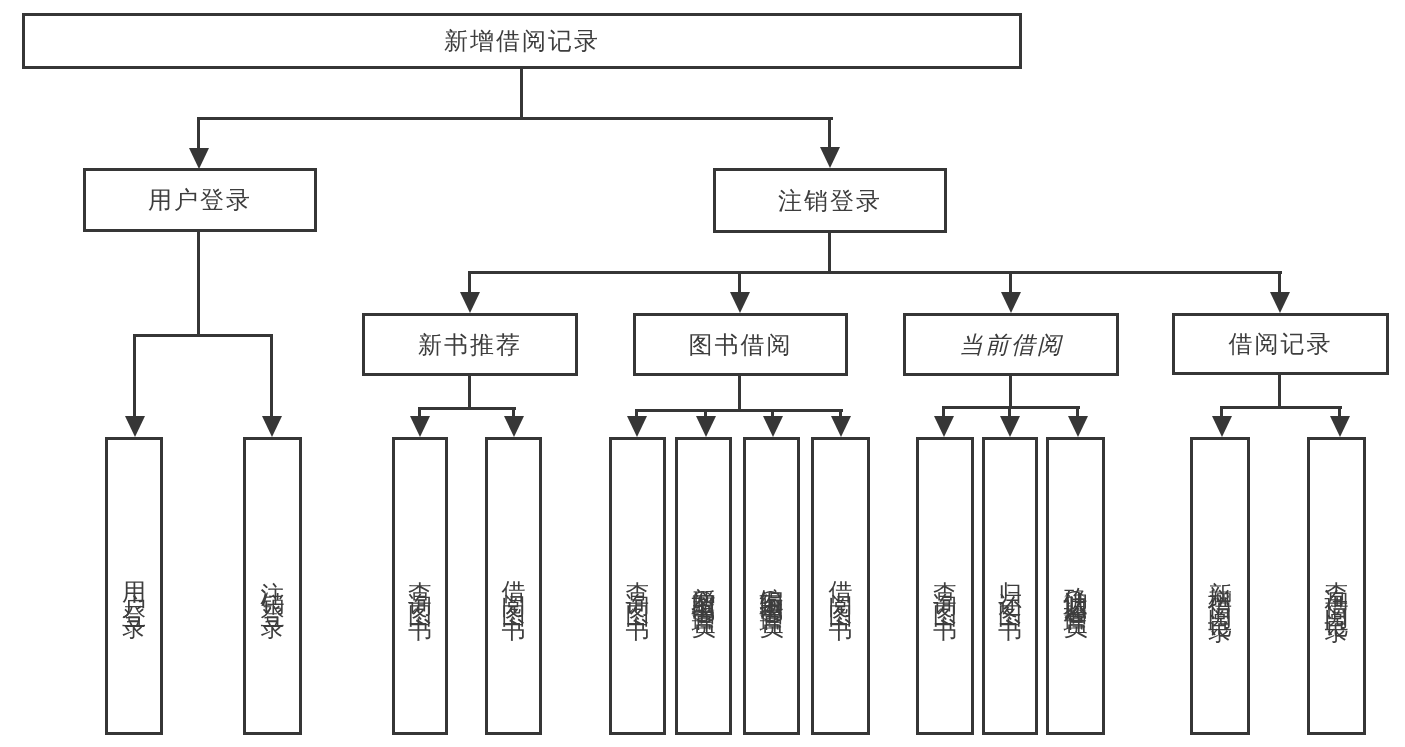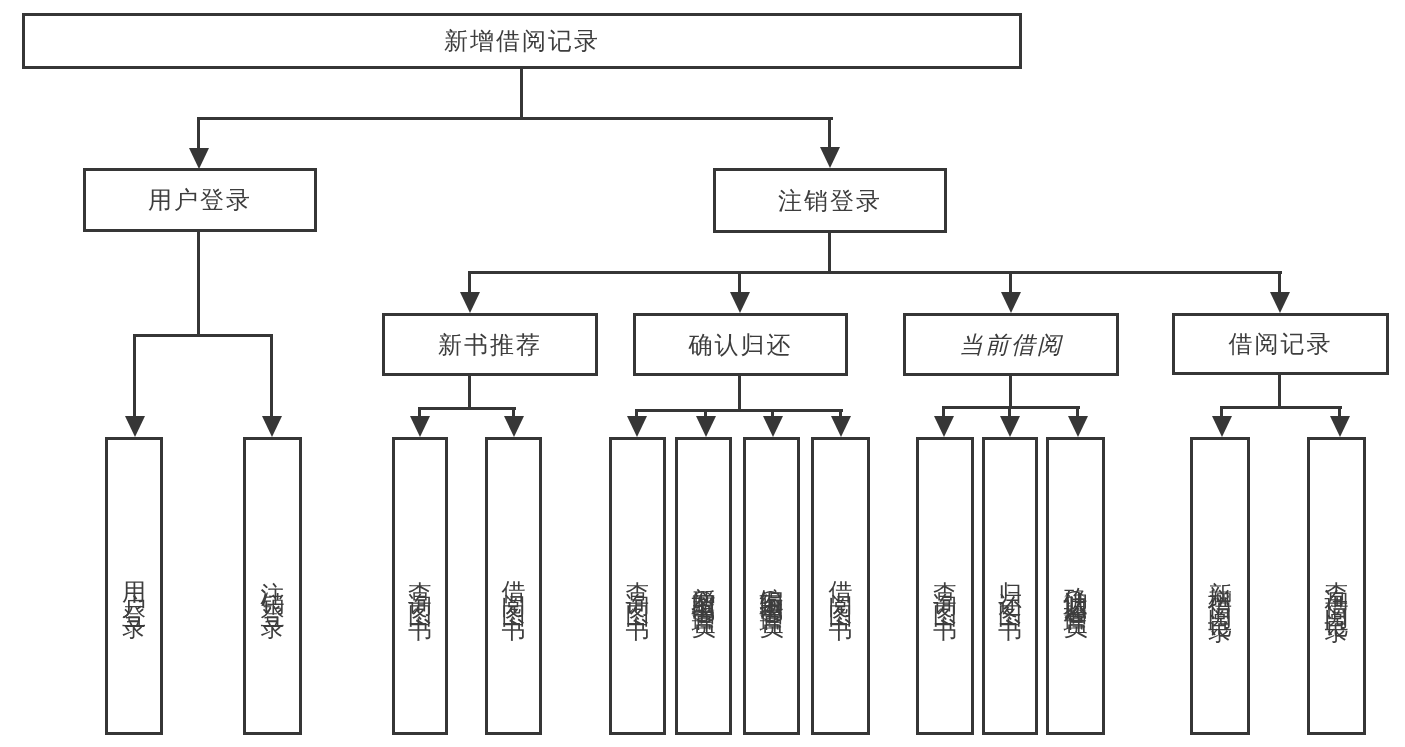--- a/index.html
+++ b/index.html
@@ -65,22 +65,22 @@
   <div class="hl" style="left:468px;top:271px;width:814px;"></div>
   <div class="vl" style="left:468px;top:272px;height:24px;"></div>
   <div class="arw" style="left:460px;top:292px;"></div>
   <div class="vl" style="left:738px;top:272px;height:24px;"></div>
   <div class="arw" style="left:730px;top:292px;"></div>
   <div class="vl" style="left:1009px;top:272px;height:24px;"></div>
   <div class="arw" style="left:1001px;top:292px;"></div>
   <div class="vl" style="left:1278px;top:272px;height:24px;"></div>
   <div class="arw" style="left:1270px;top:292px;"></div>
 
-  <div class="box" style="left:362px;top:313px;width:216px;height:63px;margin-left:20px;">新书推荐</div>
-  <div class="box" style="left:633px;top:313px;width:215px;height:63px;">确认归还</div>
+  <div class="box" style="left:362px;top:313px;width:216px;height:63px;">新书推荐</div>
+  <div class="box" style="left:633px;top:313px;width:215px;height:63px;">图书借阅</div>
   <div class="box" style="left:903px;top:313px;width:216px;height:63px;font-style:italic;">当前借阅</div>
   <div class="box" style="left:1172px;top:313px;width:217px;height:62px;">借阅记录</div>
 
   <div class="vl" style="left:468px;top:376px;height:34px;"></div>
   <div class="hl" style="left:418px;top:407px;width:98px;"></div>
   <div class="vl" style="left:418px;top:408px;height:11px;"></div>
   <div class="arw" style="left:410px;top:416px;"></div>
   <div class="vl" style="left:512px;top:408px;height:11px;"></div>
   <div class="arw" style="left:504px;top:416px;"></div>
 

